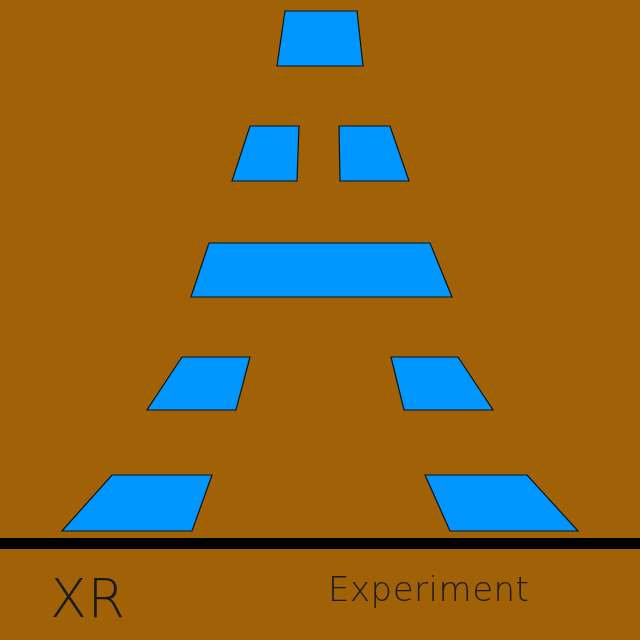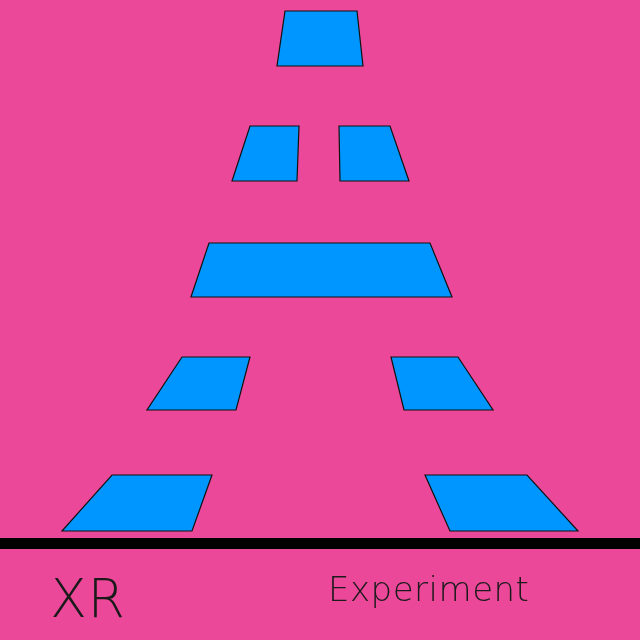--- a/index.html
+++ b/index.html
@@ -46,21 +46,21 @@
   #caption-experiment {
     left: 316px;
     top: 572px;
     font-size: 34px;
     margin-left: 12px;
   }
 </style>
 </head>
 <body>
 
-<div id="stage" style="background: #ec4899;">
+<div id="stage" style="background: #a16207;">
 
   <svg id="shape-canvas" viewBox="0 0 640 640">
     <polygon fill="#0096ff" stroke="#111111" stroke-width="1.2" points="285,11 357,11 363,66 277,66"></polygon>
     <polygon fill="#0096ff" stroke="#111111" stroke-width="1.2" points="250,126 299,126 297,181 232,181"></polygon>
     <polygon fill="#0096ff" stroke="#111111" stroke-width="1.2" points="339,126 390,126 409,181 340,181"></polygon>
     <polygon fill="#0096ff" stroke="#111111" stroke-width="1.2" points="209,243 430,243 452,297 191,297"></polygon>
     <polygon fill="#0096ff" stroke="#111111" stroke-width="1.2" points="182,357 250,357 236,410 147,410"></polygon>
     <polygon fill="#0096ff" stroke="#111111" stroke-width="1.2" points="391,357 458,357 493,410 404,410"></polygon>
     <polygon fill="#0096ff" stroke="#111111" stroke-width="1.2" points="112,475 212,475 192,531 62,531"></polygon>
     <polygon fill="#0096ff" stroke="#111111" stroke-width="1.2" points="425,475 527,475 578,531 450,531"></polygon>

